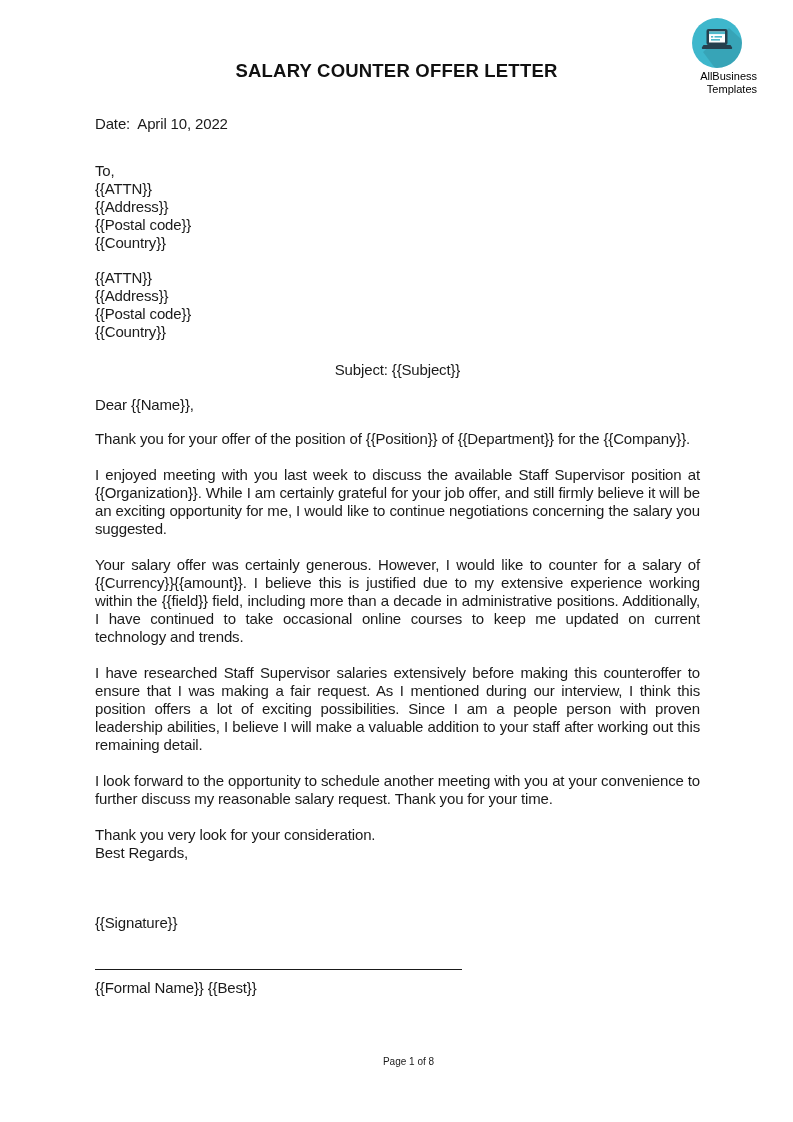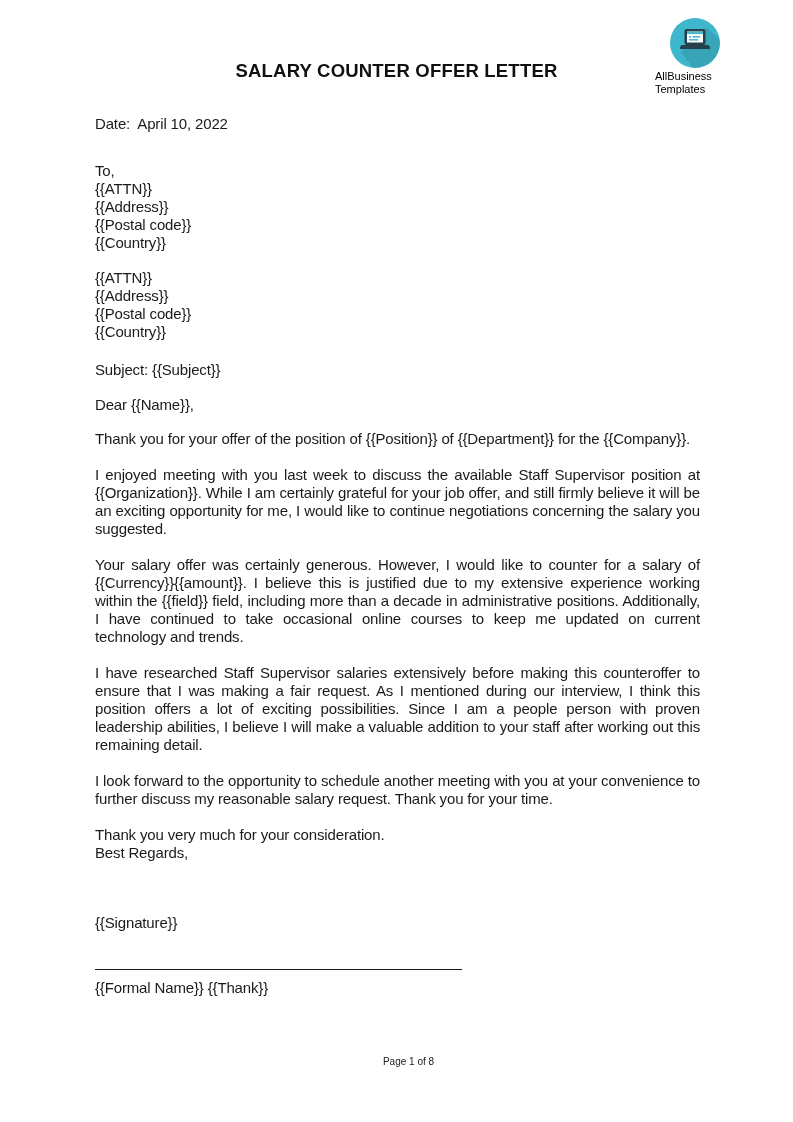--- a/index.html
+++ b/index.html
@@ -10,23 +10,23 @@
     background: #ffffff;
     font-family: "Liberation Sans", sans-serif;
     color: #1a1a1a;
     overflow: hidden;
   }
 
   
   .logo {
     position: absolute;
     top: 17px;
-    right: 58px;
+    right: 36px;
     width: 80px;
-    text-align: left;
+    text-align: right;
   }
   .logo svg { width: 52px; height: 52px; display: block; margin: 0 auto 1px auto; }
   .logo-text {
     font-size: 11px;
     line-height: 12.5px;
     color: #000000;
     letter-spacing: 0px;
     white-space: nowrap;
   }
 
@@ -47,21 +47,21 @@
     margin: 0 93px 0 95px;
     font-size: 15px;
     line-height: 18px;
     letter-spacing: -0.15px;
     color: #1a1a1a;
   }
   .date        { margin-top: 34px; white-space: pre-wrap; }
   .addr-line   { white-space: pre-wrap; }
   .to-block    { margin-top: 29px; }
   .from-block  { margin-top: 17px; }
-  .subject     { margin-top: 20px; }
+  .subject     { margin-top: 20px; text-align: center; }
   .salutation  { margin-top: 17px; }
   .content p   { margin: 16px 0 0 0; text-align: justify; }
   .content p + p { margin-top: 18px; }
   .closing     { margin-top: 18px; }
   .signature   { margin-top: 52px; }
   .sig-line    {
     margin-top: 37px;
     width: 367px;
     height: 0;
     border-bottom: 1px solid #1a1a1a;
@@ -132,27 +132,27 @@
 
     <div class="salutation">Dear {{Name}},</div>
 
     <p>Thank you for your offer of the position of {{Position}} of {{Department}} for the {{Company}}.</p>
     <p>I enjoyed meeting with you last week to discuss the available Staff Supervisor position at {{Organization}}. While I am certainly grateful for your job offer, and still firmly believe it will be an exciting opportunity for me, I would like to continue negotiations concerning the salary you suggested.</p>
     <p>Your salary offer was certainly generous. However, I would like to counter for a salary of {{Currency}}{{amount}}. I believe this is justified due to my extensive experience working within the {{field}} field, including more than a decade in administrative positions. Additionally, I have continued to take occasional online courses to keep me updated on current technology and trends.</p>
     <p>I have researched Staff Supervisor salaries extensively before making this counteroffer to ensure that I was making a fair request. As I mentioned during our interview, I think this position offers a lot of exciting possibilities. Since I am a people person with proven leadership abilities, I believe I will make a valuable addition to your staff after working out this remaining detail.</p>
     <p>I look forward to the opportunity to schedule another meeting with you at your convenience to further discuss my reasonable salary request. Thank you for your time.</p>
 
     <div class="closing">
-      <div>Thank you very much for your consideration.</div>
+      <div>Thank you very look for your consideration.</div>
       <div>Best Regards,</div>
     </div>
 
     <div class="signature">{{Signature}}</div>
 
     <div class="sig-line"></div>
 
-    <div class="name-line">{{Formal Name}} {{Thank}}</div>
+    <div class="name-line">{{Formal Name}} {{Best}}</div>
 
   </div>
 
   <div class="footer">Page 1 of 8</div>
 
 </div>
 
 </body></html>

